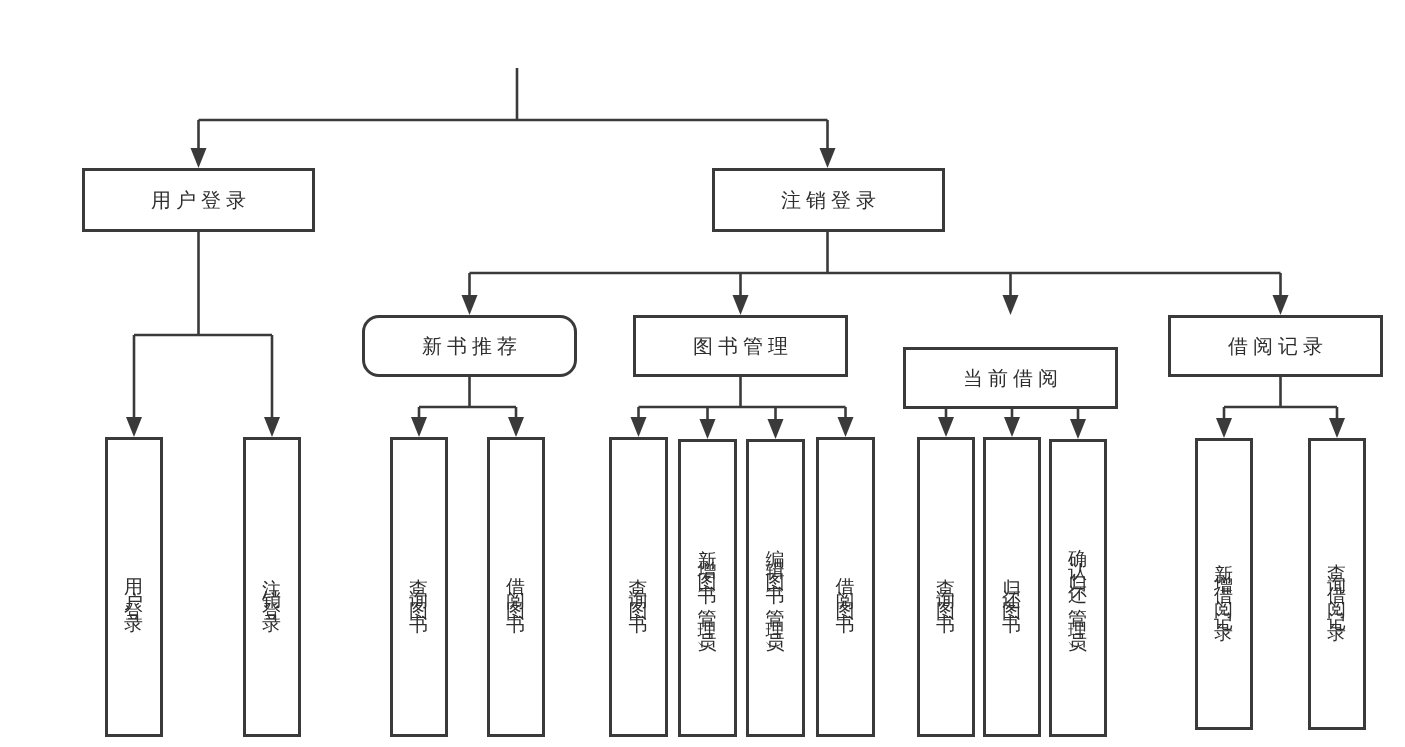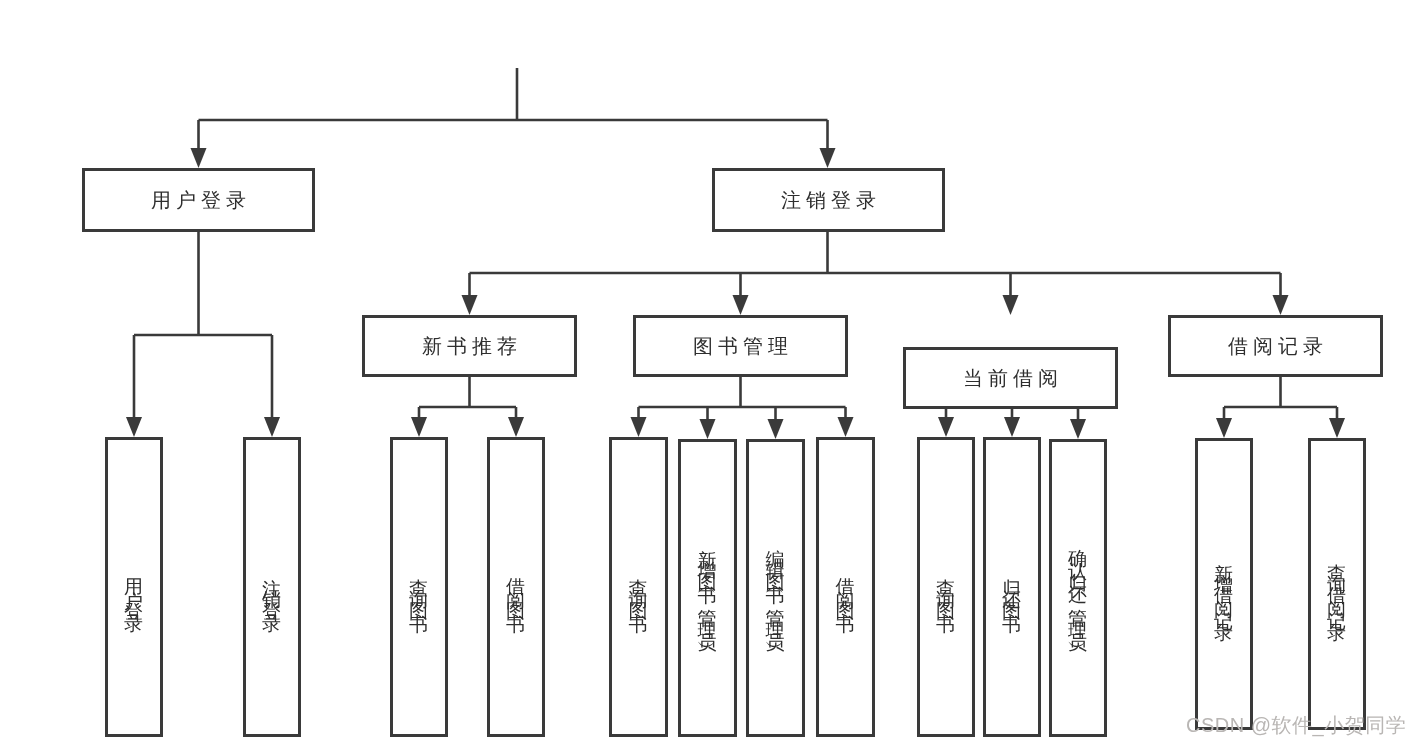--- a/index.html
+++ b/index.html
@@ -132,21 +132,21 @@
       <polygon points="1216,418 1232,418 1224,438"></polygon>
       <line x1="1337" y1="407" x2="1337" y2="420"></line>
       <polygon points="1329,418 1345,418 1337,438"></polygon>
     </g>
   </svg>
 
 
   <div class="node hbox" style="left:82px;top:168px;width:233px;height:64px;">用户登录</div>
   <div class="node hbox" style="left:712px;top:168px;width:233px;height:64px;">注销登录</div>
 
-  <div class="node hbox" style="left:362px;top:315px;width:215px;height:62px;">新书推荐</div>
+  <div class="node hbox" style="left:362px;top:315px;width:215px;height:62px;border-radius:17px;">新书推荐</div>
   <div class="node hbox" style="left:633px;top:315px;width:215px;height:62px;">图书管理</div>
   <div class="node hbox" style="left:903px;top:315px;width:215px;height:62px;margin-top:32px;">当前借阅</div>
   <div class="node hbox" style="left:1168px;top:315px;width:215px;height:62px;">借阅记录</div>
 
   <div class="node vbox" style="left:105px;top:437px;width:58px;height:300px;">用户登录</div>
   <div class="node vbox" style="left:243px;top:437px;width:58px;height:300px;">注销登录</div>
 
   <div class="node vbox" style="left:390px;top:437px;width:58px;height:300px;">查询图书</div>
   <div class="node vbox" style="left:487px;top:437px;width:58px;height:300px;">借阅图书</div>
 
@@ -155,15 +155,14 @@
   <div class="node vbox" style="left:746px;top:439px;width:59px;height:298px;">编辑图书（管理员）</div>
   <div class="node vbox" style="left:816px;top:437px;width:59px;height:300px;">借阅图书</div>
 
   <div class="node vbox" style="left:917px;top:437px;width:58px;height:300px;">查询图书</div>
   <div class="node vbox" style="left:983px;top:437px;width:58px;height:300px;">归还图书</div>
   <div class="node vbox" style="left:1049px;top:439px;width:58px;height:298px;">确认归还（管理员）</div>
 
   <div class="node vbox" style="left:1195px;top:438px;width:58px;height:292px;">新增借阅记录</div>
   <div class="node vbox" style="left:1308px;top:438px;width:58px;height:292px;">查询借阅记录</div>
 
-  <div id="watermark">CSDN @软件_小贺同学</div>
 
 </div>
 
 </body></html>

